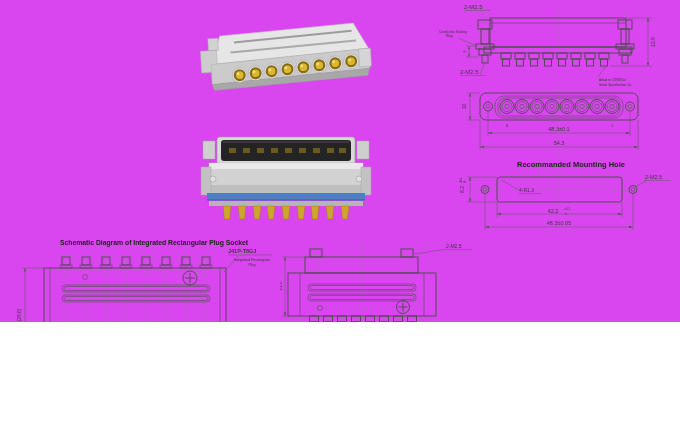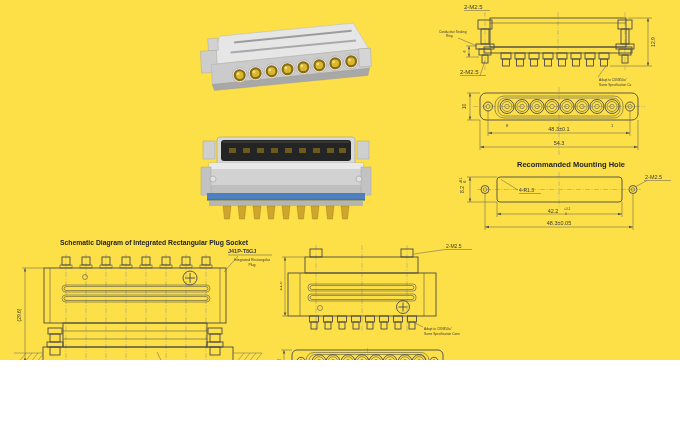--- a/index.html
+++ b/index.html
@@ -1,16 +1,16 @@
 <!DOCTYPE html>
 <html><head>
 <meta charset="utf-8">
 <style>
   html,body{margin:0;padding:0;background:#ffffff;}
-  .canvas{position:relative;width:680px;height:360px;background:#fde047;overflow:hidden;
+  .canvas{position:relative;width:680px;height:322px;background:#d946ef;overflow:hidden;
           font-family:"Liberation Sans", sans-serif;}
   .abs{position:absolute;}
   svg text{font-family:"Liberation Sans", sans-serif;fill:#3a3a3a;}
   .ln{fill:none;stroke:#4a4a4a;stroke-width:0.9;}
   .lnt{fill:none;stroke:#4a4a4a;stroke-width:0.55;}
   .dim{fill:none;stroke:#5a5a5a;stroke-width:0.5;}
   .ldr{fill:none;stroke:#5a5a5a;stroke-width:0.5;}
   .cl{fill:none;stroke:#8a8a8a;stroke-width:0.45;stroke-dasharray:5 1.5 1 1.5;}
   .hatch{fill:none;stroke:#6a6a6a;stroke-width:0.5;}
   .ah{fill:#555;stroke:none;}

